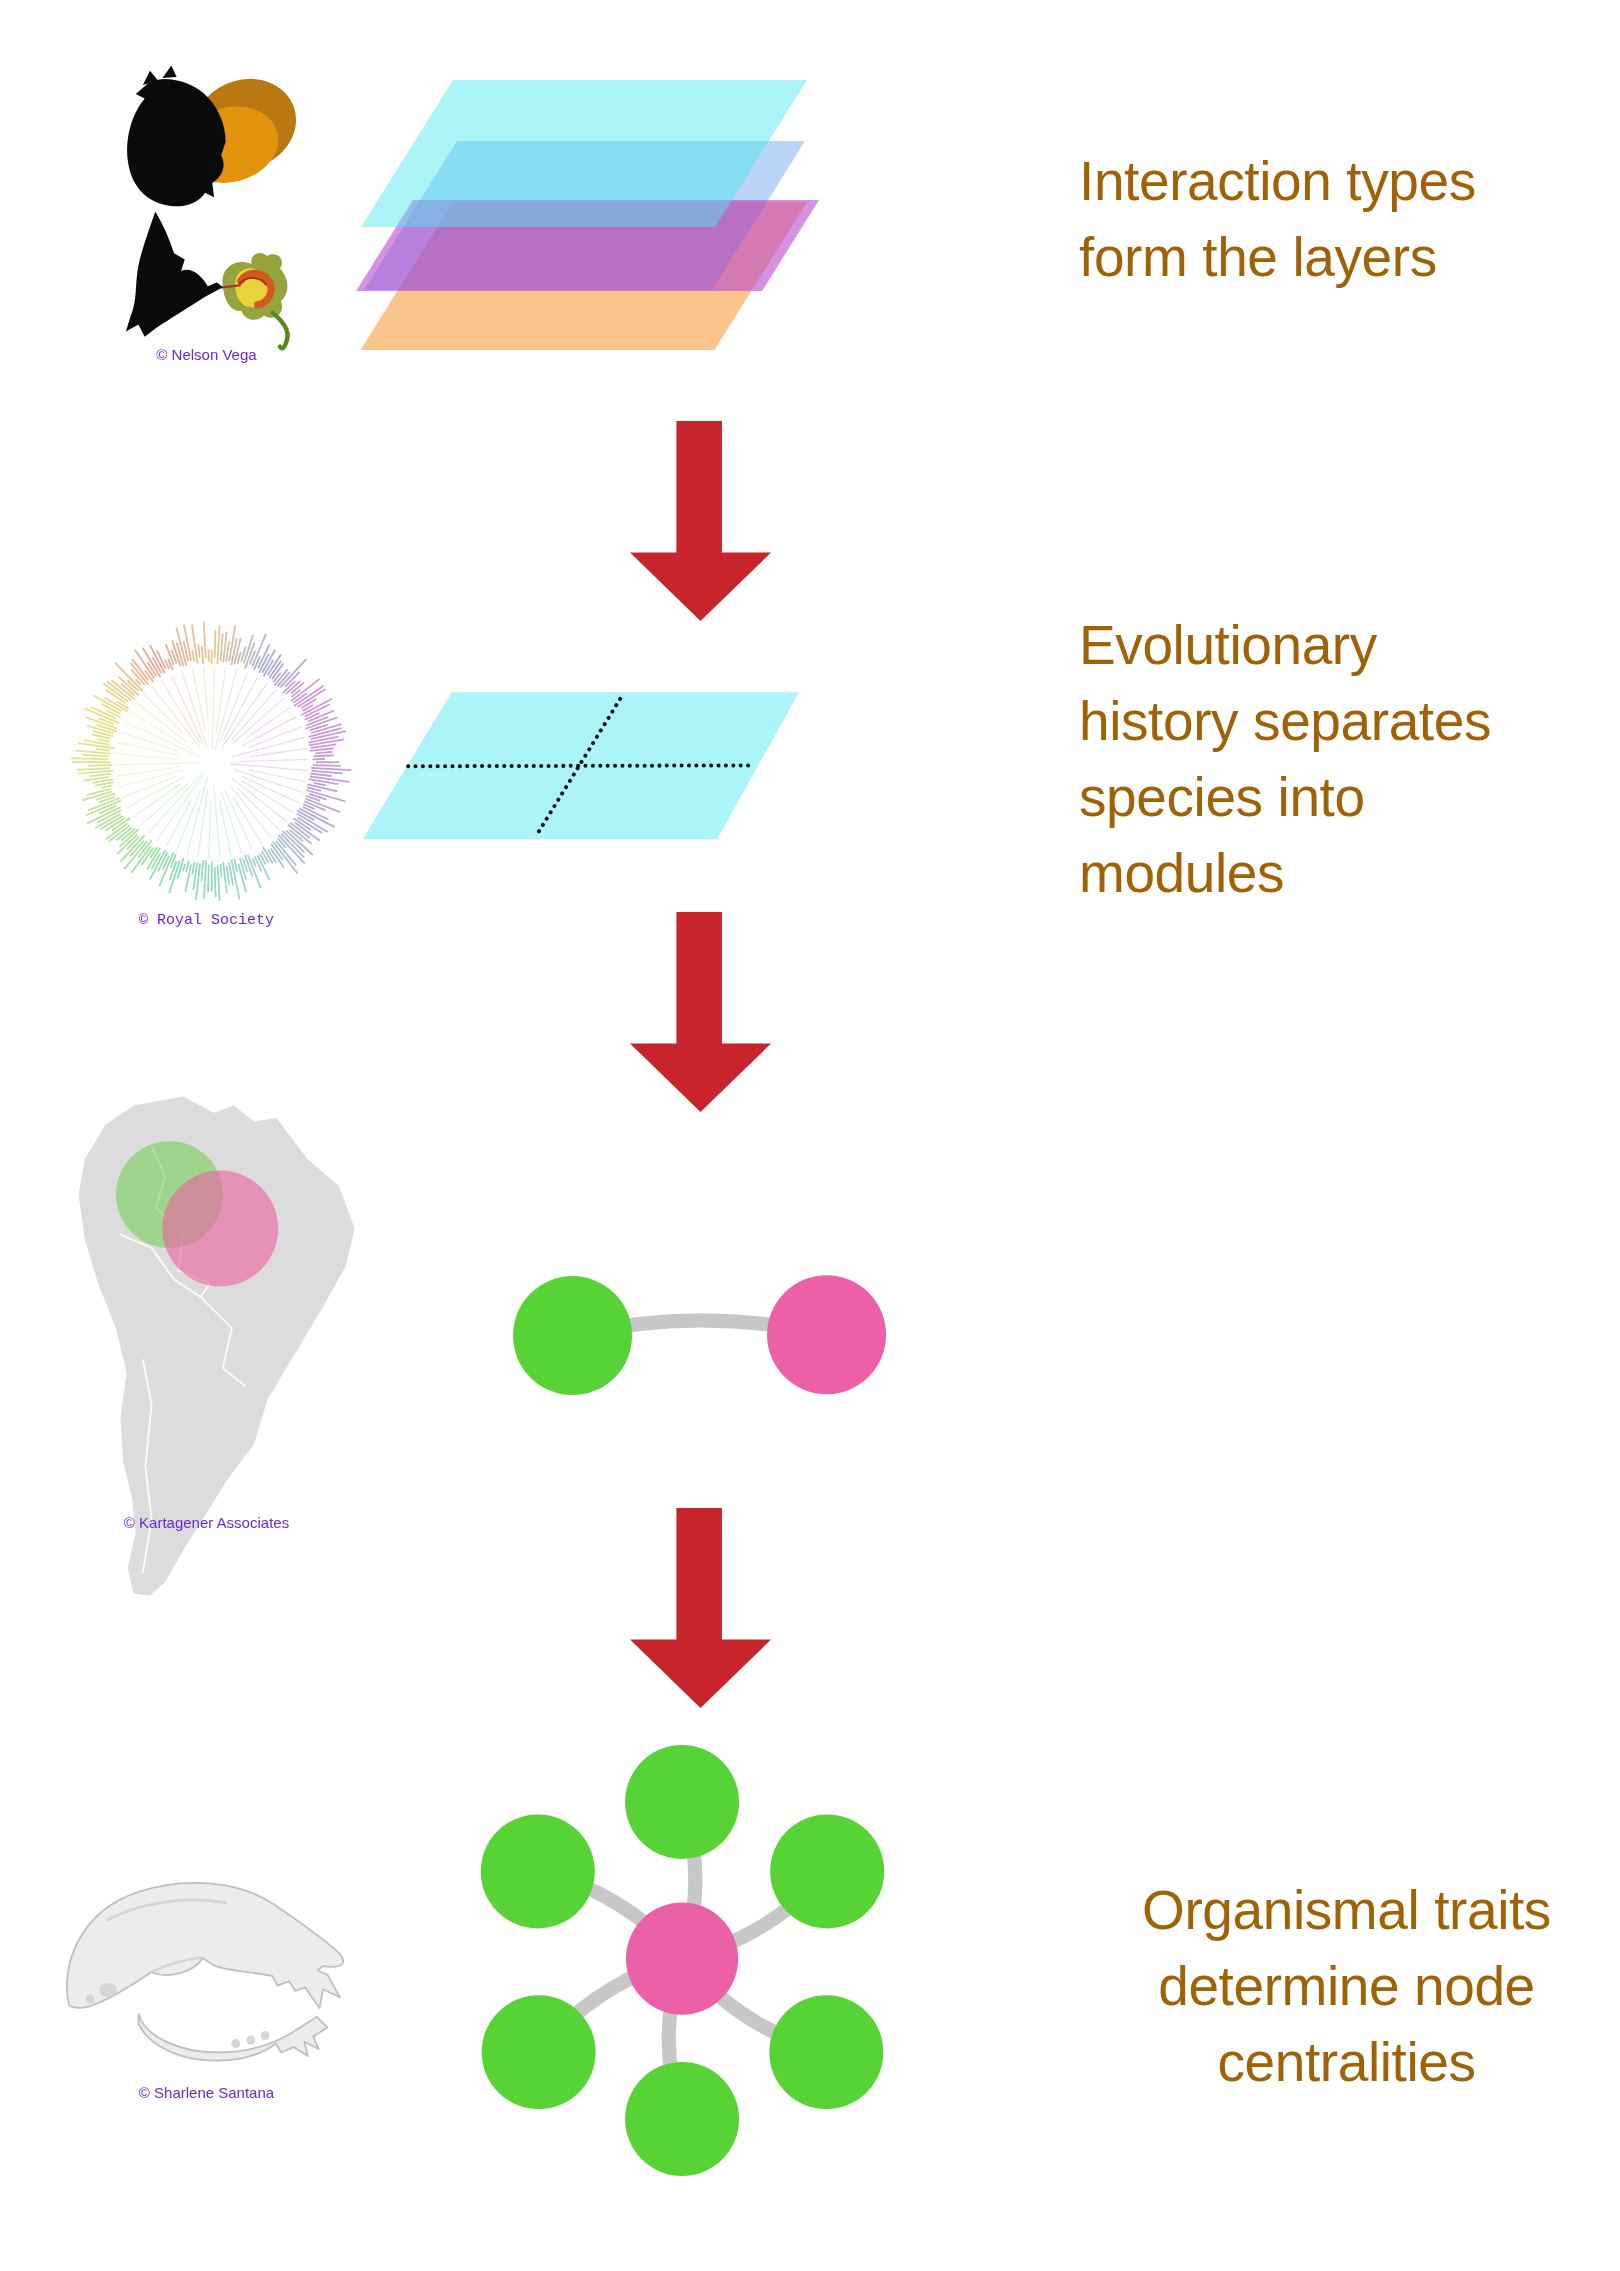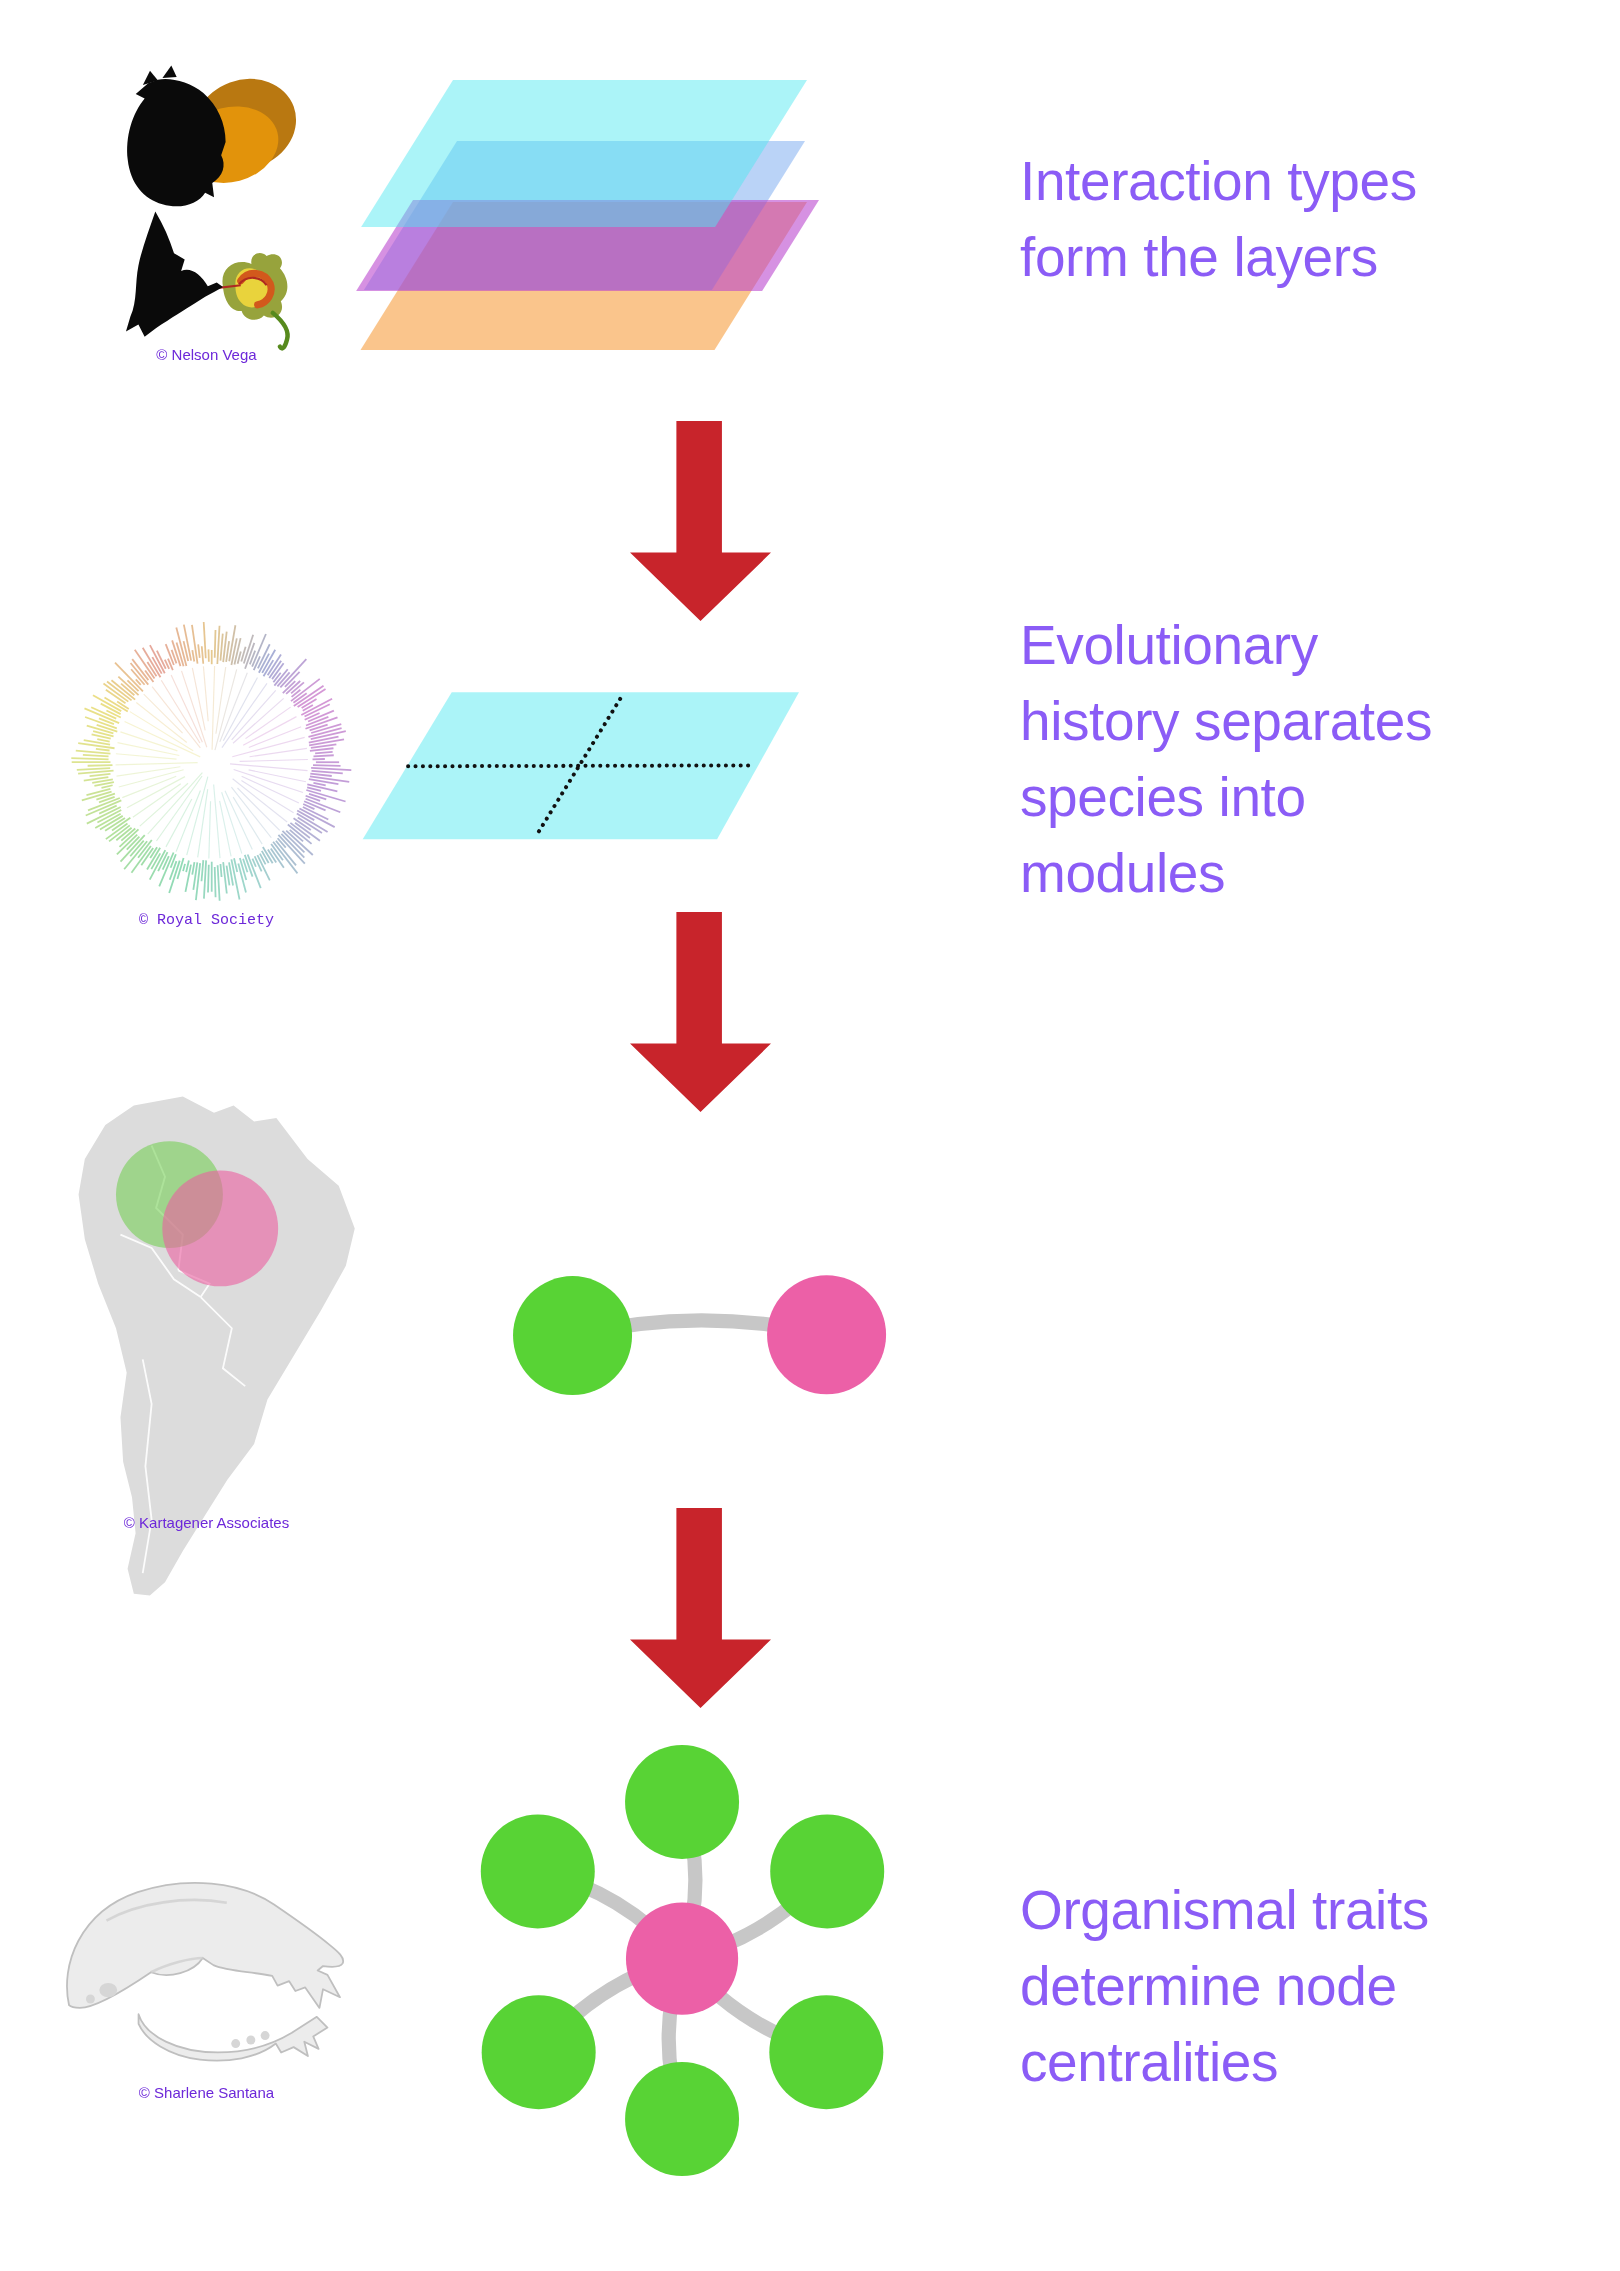--- a/index.html
+++ b/index.html
@@ -1,20 +1,20 @@
 <!DOCTYPE html>
 <html style="--arrow-red: #c8242b; --node-green: #58d335; --node-pink: #ec60a7; --link-gray: #c7c7c7; --map-gray: #dcdcdc; --range-green: rgba(110,205,75,0.55); --range-pink: rgba(235,95,160,0.6); --layer-cyan: rgba(80,232,240,0.48); --layer-blue: rgba(90,150,235,0.42); --layer-purple: rgba(185,65,205,0.58); --layer-orange: rgba(246,150,45,0.55); --bat-black: #0a0a0a; --fruit-dark-orange: #b97811; --fruit-orange: #e2930b; --flower-olive: #97a33c; --flower-yellow: #e9d33c; --flower-orange: #d2591c; --flower-red: #b02a20; --stem-green: #578a1d; --skull-gray: #ececec; --skull-outline: #bfbfbf;font-size:14.3px"><head>
 <meta charset="utf-8">
 <style>
   html,body{margin:0;padding:0;background:#ffffff;}
   .page{position:relative;width:1620px;height:2271px;background:#fff;overflow:hidden;
         font-family:"Liberation Sans", sans-serif;color:#0d0d0d;}
-  .caption{position:absolute;left:1020px;width:535px;font-size:55px;line-height:76px;
-           white-space:pre-line;letter-spacing:-0.4px;color:#8b5cf6;}
-  .cap-1{top:143px;} .cap-2{top:607px;} .cap-3{top:1142px;} .cap-4{top:1872px;}
+  .caption{position:absolute;left:1079px;width:535px;font-size:55px;line-height:76px;
+           white-space:pre-line;letter-spacing:-0.4px;color:#a16207;}
+  .cap-1{top:143px;} .cap-2{top:607px;} .cap-3{top:1142px;} .cap-4{top:1872px;text-align:center;}
   .credit{position:absolute;left:55px;width:303px;text-align:center;font-size:15px;color:#6d28d9;}
   .cr-1{top:346px;} .cr-2{top:912px;font-family:Liberation Mono, monospace;} .cr-3{top:1514px;} .cr-4{top:2084px;}
 
   
   .layer{position:absolute;transform:skewX(-32deg);transform-origin:0 0;}
   .layer-orange{left:453px;top:202px;width:354px;height:148px;background:var(--layer-orange);}
   .layer-blue  {left:457px;top:141px;width:348px;height:149px;background:var(--layer-blue);}
   .layer-purple{left:413px;top:200px;width:406px;height:91px;background:var(--layer-purple);}
   .layer-cyan  {left:453px;top:80px; width:354px;height:147px;background:var(--layer-cyan);}
 

